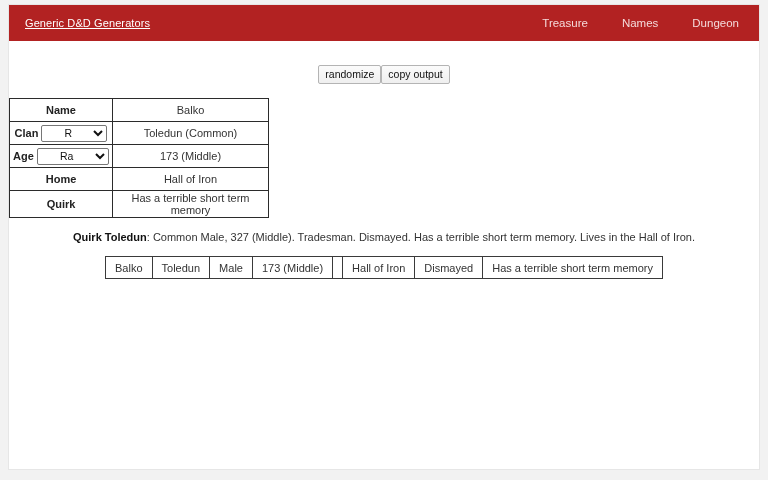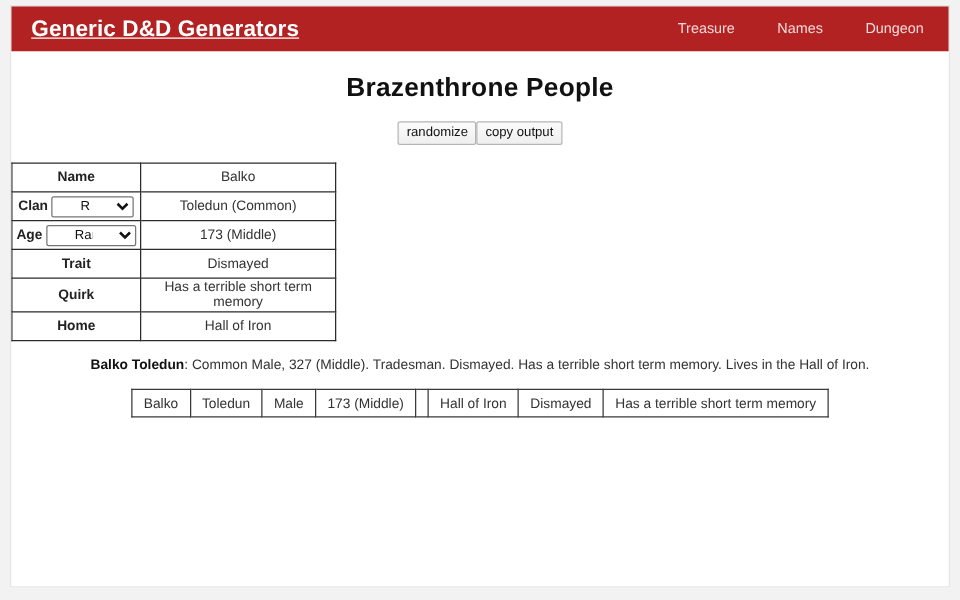--- a/index.html
+++ b/index.html
@@ -32,24 +32,23 @@
     height: 36px;
     background: #b22222;
     display: flex;
     align-items: center;
     justify-content: space-between;
     padding: 0 14px 0 16px;
     box-sizing: border-box;
   }
   .brand {
     color: #ffffff;
-    font-size: 18px;
+    font-size: 11px;
     letter-spacing: .1px;
     white-space: nowrap;
-    font-weight: bold;
   }
   .navlinks {
     display: flex;
     align-items: center;
     gap: 34px;
     padding-right: 6px;
   }
   .navlink {
     color: #f4dada;
     font-size: 11.5px;
@@ -184,21 +183,20 @@
     <a class="brand" href="#">Generic D&amp;D Generators</a>
     <div class="navlinks">
       <a class="navlink" href="#">Treasure</a>
       <a class="navlink" href="#">Names</a>
       <a class="navlink" href="#">Dungeon</a>
     </div>
   </div>
 
   <div class="content">
 
-    <h1 class="title">Brazenthrone People</h1>
 
     <div class="btnrow">
       <button class="btn" type="button">randomize</button>
       <button class="btn" type="button">copy output</button>
     </div>
 
     <div class="tablewrap">
       <table class="person">
         <tbody>
           <tr>
@@ -227,47 +225,39 @@
                 <select class="rnd w-age">
                   <option>Random</option>
                 </select>
               </div>
             </td>
             <td class="val">173 (Middle)</td>
           </tr>
           <tr>
             <td class="lbl">
               <div class="lblinner">
-                <span>Trait</span>
-              </div>
-            </td>
-            <td class="val">Dismayed</td>
+                <span>Home</span>
+              </div>
+            </td>
+            <td class="val">Hall of Iron</td>
           </tr>
           <tr>
             <td class="lbl">
               <div class="lblinner">
                 <span>Quirk</span>
               </div>
             </td>
             <td class="val">Has a terrible short term memory</td>
-          </tr>
-          <tr>
-            <td class="lbl">
-              <div class="lblinner">
-                <span>Home</span>
-              </div>
-            </td>
-            <td class="val">Hall of Iron</td>
           </tr>
         </tbody>
       </table>
     </div>
 
     <div class="summary">
-      <b>Balko Toledun</b><span>: Common Male, 327 (Middle). Tradesman. Dismayed. Has a terrible short term memory. Lives in the Hall of Iron.</span>
+      <b>Quirk Toledun</b><span>: Common Male, 327 (Middle). Tradesman. Dismayed. Has a terrible short term memory. Lives in the Hall of Iron.</span>
     </div>
 
     <div class="chipwrap">
       <table class="chips">
         <tbody>
           <tr>
             <td>Balko</td>
             <td>Toledun</td>
             <td>Male</td>
             <td>173 (Middle)</td>

